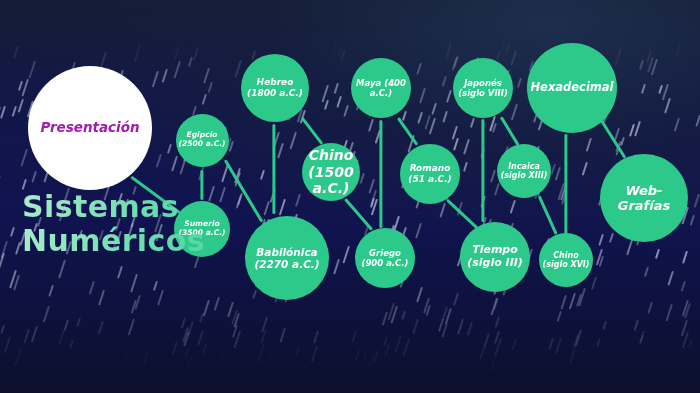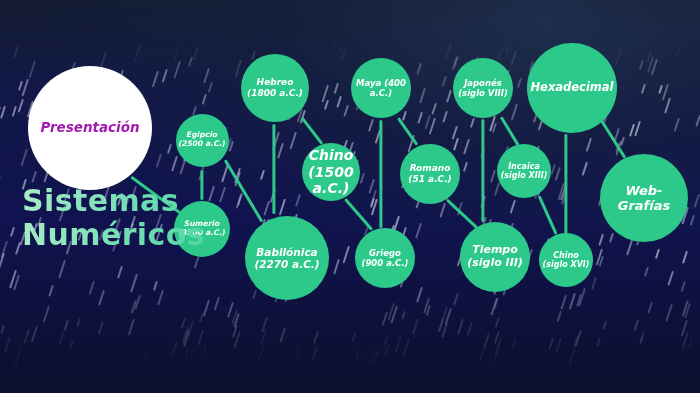--- a/index.html
+++ b/index.html
@@ -61,21 +61,21 @@
   .connector {
     position: absolute;
     background: #2cc98b;
     transform-origin: top left;
     border-radius: 2px;
   }
 
   .title-block {
     position: absolute;
     left: 22px;
-    top: 184px;
+    top: 190px;
     width: 260px;
   }
   .main-title {
     font-size: 30px;
     font-weight: bold;
     line-height: 1.12;
     letter-spacing: 0.4px;
     background: linear-gradient(95deg, #a8ecc8 0%, #6fdcb0 45%, #36cf97 100%);
     -webkit-background-clip: text;
     background-clip: text;

